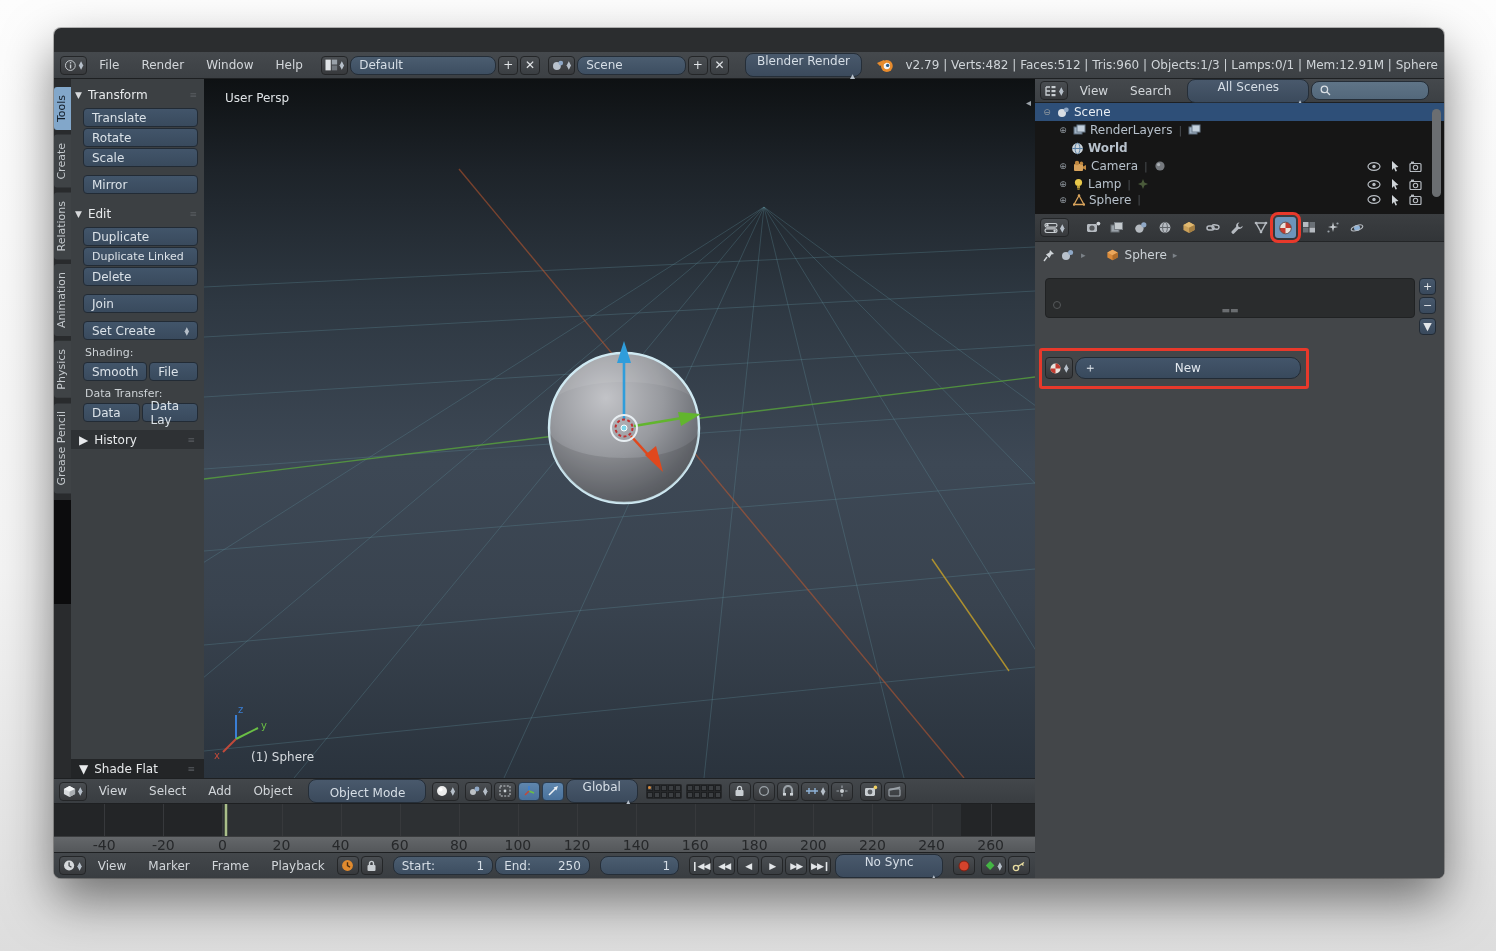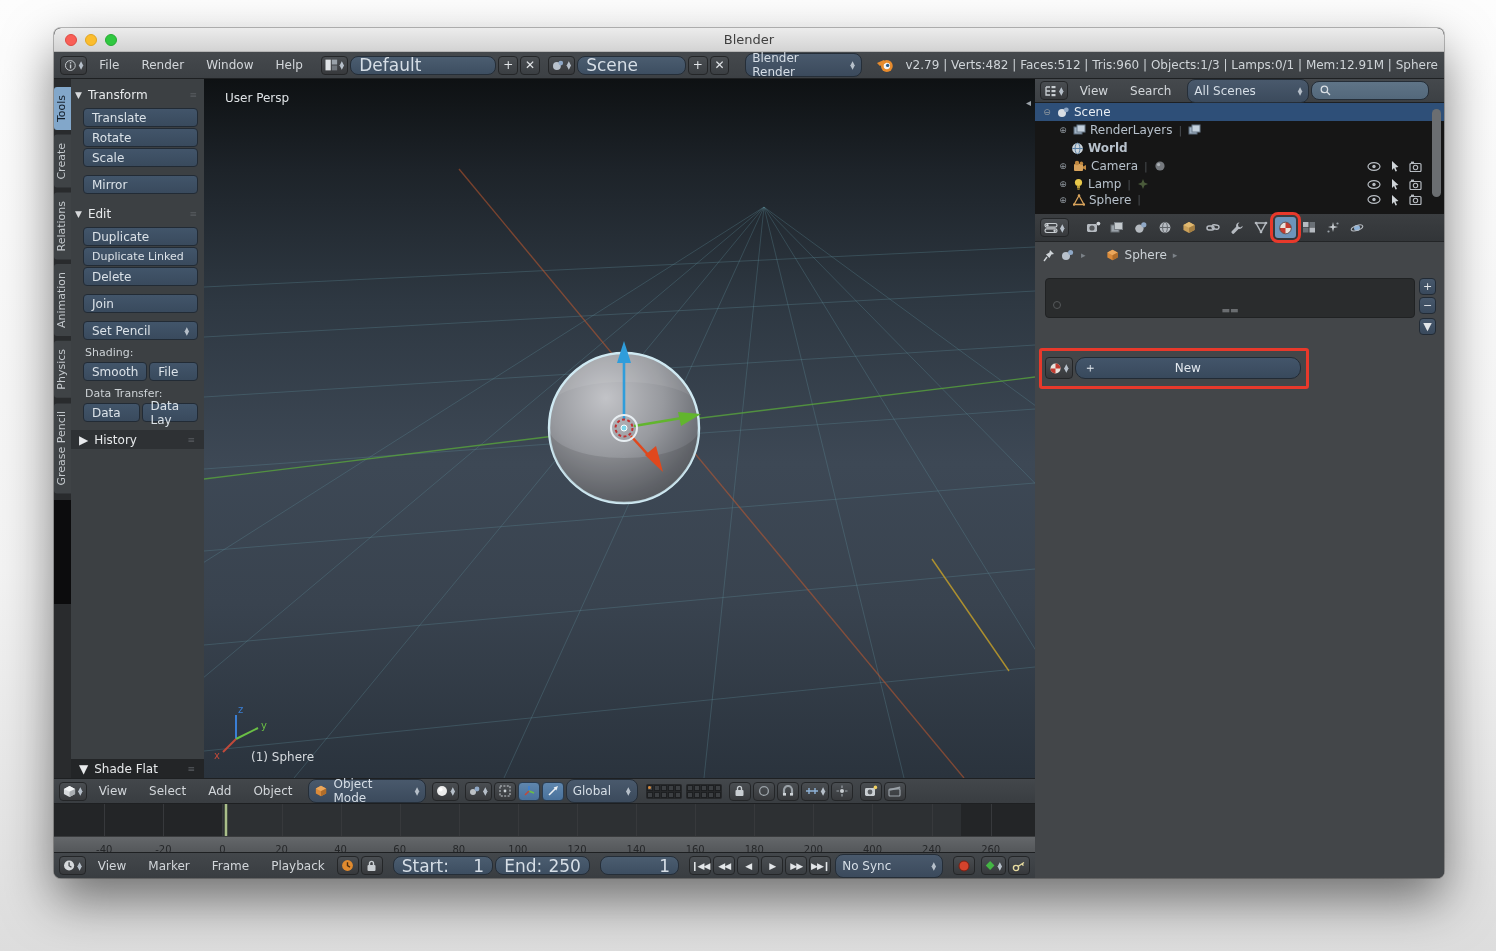--- a/index.html
+++ b/index.html
@@ -4,22 +4,22 @@
 <style>
   html,body{margin:0;padding:0;width:1496px;height:951px;background:linear-gradient(180deg,#fdfdfd 0%,#f3f3f3 60%,#dddddd 100%);font-family:"DejaVu Sans",sans-serif;-webkit-font-smoothing:antialiased;}
   *{box-sizing:border-box;}
   .window{position:absolute;left:54px;top:28px;width:1390px;height:850px;background:#2b2d2f;border-radius:7px;box-shadow:0 22px 50px rgba(0,0,0,.5),0 0 0 1px rgba(0,0,0,.25);overflow:hidden;}
   
   .titlebar{position:absolute;left:0;top:0;right:0;height:24px;background:linear-gradient(#ececec,#d3d3d3);border-bottom:1px solid #b5b5b5;border-radius:7px 7px 0 0;}
   .tl{position:absolute;top:6px;width:12px;height:12px;border-radius:50%;}
   .win-title{position:absolute;left:0;right:0;top:4px;text-align:center;font-size:13px;color:#404040;}
   
   .menu{color:#d2d6da;font-size:12px;padding:0 10px;cursor:default;}
-  .field{background:linear-gradient(#4b5d70,#3d4e61);border:1px solid #252e38;border-radius:8px;color:#d6dee6;font-size:17px;height:19px;display:inline-flex;align-items:center;padding:0 8px;}
-  .drop{background:linear-gradient(#49596c,#3b4a5c);border:1px solid #252e38;border-radius:8px;color:#d6dee6;font-size:12px;height:24px;display:inline-flex;align-items:center;gap:6px;padding:0 6px;}
+  .field{background:linear-gradient(#4b5d70,#3d4e61);border:1px solid #252e38;border-radius:8px;color:#d6dee6;font-size:12px;height:19px;display:inline-flex;align-items:center;padding:0 8px;}
+  .drop{background:linear-gradient(#49596c,#3b4a5c);border:1px solid #252e38;border-radius:8px;color:#d6dee6;font-size:12px;height:24px;display:inline-flex;align-items:center;gap:6px;padding:0 6px;flex-direction:column;}
   .spin{display:inline-flex;flex-direction:column;line-height:4px;font-size:6px;color:#b9c2cc;margin-left:auto;}
   .sqbtn{width:20px;height:19px;background:linear-gradient(#4a4e52,#3a3e42);border:1px solid #242628;border-radius:4px;color:#e3e6e9;display:inline-flex;align-items:center;justify-content:center;font-size:12px;}
   .iconbtn{height:19px;min-width:22px;background:linear-gradient(#4a4e52,#37393c);border:1px solid #242628;border-radius:4px;display:inline-flex;align-items:center;justify-content:center;gap:2px;padding:0 3px;}
   .iconbtn.active{background:linear-gradient(#5f86ad,#49719b);border-color:#2a3c50;}
   svg{display:block;}
   
   .infobar{position:absolute;left:0;top:24px;right:0;height:27px;background:linear-gradient(#45494d,#3c4044);border-bottom:1px solid #1e2022;display:flex;align-items:center;padding:0 6px;gap:2px;}
   .stats{color:#cfd4d8;font-size:12px;margin-left:10px;white-space:nowrap;}
   
   .toolshelf{position:absolute;left:0;top:51px;width:150px;height:699px;background:#3c4043;display:flex;}
@@ -47,21 +47,21 @@
   .v3dheader{position:absolute;left:0;top:750px;width:981px;height:26px;background:linear-gradient(#43474b,#393d41);border-top:1px solid #1e2022;border-bottom:1px solid #1e2022;display:flex;align-items:center;padding:0 5px;gap:2px;}
   .layergrid{display:grid;grid-template-columns:repeat(5,6px);grid-template-rows:repeat(2,6px);gap:1px;background:#26282a;padding:1px;border-radius:2px;}
   .layergrid i{background:#3c3f42;border:1px solid #1d1f21;}
   .layergrid i.on{background:#3c3f42;position:relative;}
   .layergrid i.on::after{content:"";position:absolute;inset:0;margin:auto;width:3px;height:3px;border-radius:50%;background:#d98a3a;}
   
   .tl-frames{position:absolute;left:0;top:776px;width:981px;height:48px;background:#232527;overflow:hidden;}
   .tl-range{position:absolute;top:0;bottom:16px;background:#2d3033;}
   .gridline{position:absolute;top:0;bottom:16px;width:1px;background:#37393c;}
   .tl-ruler{position:absolute;left:0;right:0;bottom:0;height:16px;background:linear-gradient(#64676a,#54575a);border-top:1px solid #3a3c3e;}
-  .tick{position:absolute;top:7px;transform:translateX(-50%);font-size:10px;color:#26282a;text-align:right;}
+  .tick{position:absolute;top:0;transform:translateX(-50%);font-size:14px;color:#26282a;text-align:right;}
   .curframe{position:absolute;top:0;bottom:16px;width:2px;background:#aabf8a;box-shadow:0 0 0 1px rgba(160,190,120,.25);}
   .tl-header{position:absolute;left:0;top:824px;width:981px;height:26px;background:linear-gradient(#43474b,#393d41);border-top:1px solid #1e2022;display:flex;align-items:center;padding:0 5px;gap:2px;}
   .transport{display:flex;gap:2px;margin-left:8px;}
   .transport .sqbtn{font-size:9px;letter-spacing:-1px;width:22px;}
   
   .rightcol{position:absolute;left:981px;top:51px;width:409px;bottom:0;background:#434649;}
   .outliner{position:absolute;left:0;top:0;right:0;height:135px;background:#161616;}
   .out-header{height:24px;background:linear-gradient(#45494d,#3c4044);border-bottom:1px solid #1e2022;display:flex;align-items:center;padding:0 5px;gap:2px;}
   .orow{display:flex;align-items:center;height:18px;padding-left:6px;gap:4px;color:#b7c1cb;font-size:12px;position:relative;}
   .orow.sel{background:#2e4f78;color:#e8eef4;}
@@ -88,26 +88,20 @@
   .redbox{position:absolute;inset:-9px -8px -10px -6px;border:3px solid #e8392b;border-radius:3px;pointer-events:none;}
   .newbtn{flex:1;display:flex;align-items:center;background:linear-gradient(#43556a,#38495c);border:1px solid #222b35;border-radius:10px;color:#e2e8ee;font-size:12px;height:22px;padding:0 8px;position:relative;}
   .newbtn .plus{font-size:13px;margin-right:6px;}
   .newbtn .lbl{position:absolute;left:0;right:0;text-align:center;}
 </style>
 </head>
 <body>
 
 <div class="window">
 
-  <div class="titlebar">
-    <span class="tl" style="left:11px;background:#f95f57;border:1px solid #dd4b43;"></span>
-    <span class="tl" style="left:31px;background:#fbbd2e;border:1px solid #e0a522;"></span>
-    <span class="tl" style="left:51px;background:#30c840;border:1px solid #28ab35;"></span>
-    <div class="win-title">Blender</div>
-  </div>
 
   <div class="infobar">
     <span class="iconbtn">
       <svg width="13" height="13" viewBox="0 0 13 13">
           <circle cx="6.5" cy="6.5" r="5" fill="none" stroke="#c9ced2"></circle>
           <rect x="6" y="5.5" width="1.4" height="4" fill="#c9ced2"></rect>
           <rect x="6" y="3" width="1.4" height="1.4" fill="#c9ced2"></rect>
         </svg>
       <span class="spin">
           <span>▲</span>
@@ -188,21 +182,21 @@
           <span>Edit</span>
           <span class="grip">≡</span>
         </div>
       <div class="shelfbtn">Duplicate</div>
       <div class="shelfbtn" style="font-size:11px;">Duplicate Linked</div>
       <div class="shelfbtn">Delete</div>
       <div class="gap8"></div>
       <div class="shelfbtn">Join</div>
       <div class="gap8"></div>
       <div class="shelfbtn">
-          <span>Set Pencil</span>
+          <span>Set Create</span>
           <span class="spin">
             <span>▲</span>
             <span>▼</span>
           </span>
         </div>
       <div class="sublabel">Shading:</div>
       <div class="rowsplit">
         <div class="shelfbtn">Smooth</div>
         <div class="shelfbtn">File</div>
       </div>
@@ -452,21 +446,21 @@
         <span class="tick" style="left: 23.1928%;">20</span>
         <span class="tick" style="left: 29.2169%;">40</span>
         <span class="tick" style="left: 35.241%;">60</span>
         <span class="tick" style="left: 41.2651%;">80</span>
         <span class="tick" style="left: 47.2892%;">100</span>
         <span class="tick" style="left: 53.3133%;">120</span>
         <span class="tick" style="left: 59.3373%;">140</span>
         <span class="tick" style="left: 65.3614%;">160</span>
         <span class="tick" style="left: 71.3855%;">180</span>
         <span class="tick" style="left: 77.4096%;">200</span>
-        <span class="tick" style="left: 83.4337%;">400</span>
+        <span class="tick" style="left: 83.4337%;">220</span>
         <span class="tick" style="left: 89.4578%;">240</span>
         <span class="tick" style="left: 95.4819%;">260</span>
       </div>
   <i class="gridline" style="left: 5.12048%;"></i>
       <i class="gridline" style="left: 11.1446%;"></i>
       <i class="gridline" style="left: 17.1687%;"></i>
       <i class="gridline" style="left: 23.1928%;"></i>
       <i class="gridline" style="left: 29.2169%;"></i>
       <i class="gridline" style="left: 35.241%;"></i>
       <i class="gridline" style="left: 41.2651%;"></i>

